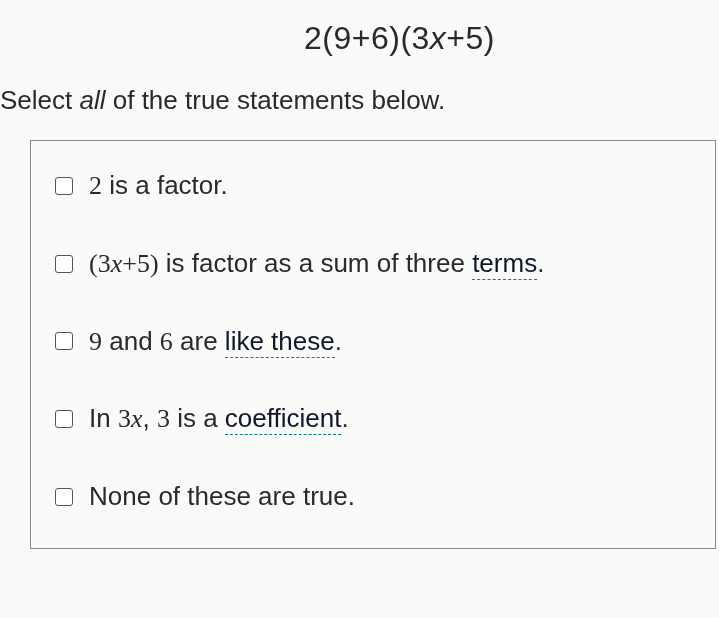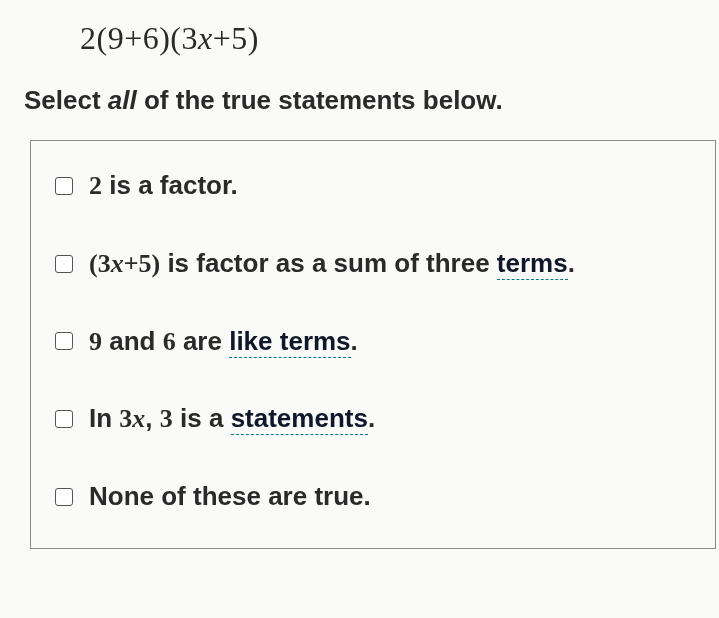--- a/index.html
+++ b/index.html
@@ -10,49 +10,48 @@
     body {
       width: 719px;
       height: 618px;
       font-family: Arial, Helvetica, sans-serif;
       background: #fafaf8;
       color: #2a2a2a;
       padding: 20px 0 0 0;
       overflow: hidden;
     }
     .expression {
-      font-family: Liberation Serif, serif;
+      font-family: Liberation Sans, sans-serif;
       font-size: 32px;
       margin-left: 80px;
       margin-bottom: 28px;
       letter-spacing: 0.5px;
+      text-align: center;
     }
     .expression .var {
       font-style: italic;
     }
     .instruction {
       font-size: 26px;
-      margin-left: 24px;
+      margin-left: 0;
       margin-bottom: 24px;
-      font-weight: bold;
     }
     .instruction .emph {
       font-style: italic;
     }
     .options-box {
       margin-left: 30px;
       border: 1px solid #888;
       padding: 28px 24px 18px 24px;
       width: 686px;
     }
     .option-row {
       display: flex;
       align-items: center;
       margin-bottom: 44px;
-      font-weight: bold;
     }
     .option-row:last-child {
       margin-bottom: 16px;
     }
     .checkbox {
       width: 18px;
       height: 18px;
       border: 1.8px solid #555;
       border-radius: 3px;
       flex-shrink: 0;
@@ -93,23 +92,23 @@
 <div class="option-row">
       <div class="checkbox"></div>
       <div class="option-text"><span class="mathhtml">2</span><span> is a factor.</span></div>
     </div>
     <div class="option-row">
       <div class="checkbox"></div>
       <div class="option-text"><span class="mathhtml">(3</span><span class="mathhtml var">x</span><span class="mathhtml">+5)</span><span> is factor as a sum of three </span><span class="term-link">terms</span><span>.</span></div>
     </div>
     <div class="option-row">
       <div class="checkbox"></div>
-      <div class="option-text"><span class="mathhtml">9</span><span> and </span><span class="mathhtml">6</span><span> are </span><span class="term-link">like terms</span><span>.</span></div>
+      <div class="option-text"><span class="mathhtml">9</span><span> and </span><span class="mathhtml">6</span><span> are </span><span class="term-link">like these</span><span>.</span></div>
     </div>
     <div class="option-row">
       <div class="checkbox"></div>
-      <div class="option-text"><span>In </span><span class="mathhtml">3</span><span class="mathhtml var">x</span><span>, </span><span class="mathhtml">3</span><span> is a </span><span class="term-link">statements</span><span>.</span></div>
+      <div class="option-text"><span>In </span><span class="mathhtml">3</span><span class="mathhtml var">x</span><span>, </span><span class="mathhtml">3</span><span> is a </span><span class="term-link">coefficient</span><span>.</span></div>
     </div>
     <div class="option-row">
       <div class="checkbox"></div>
       <div class="option-text"><span>None of these are true.</span></div>
     </div>
   </div>
 
 </body></html>

